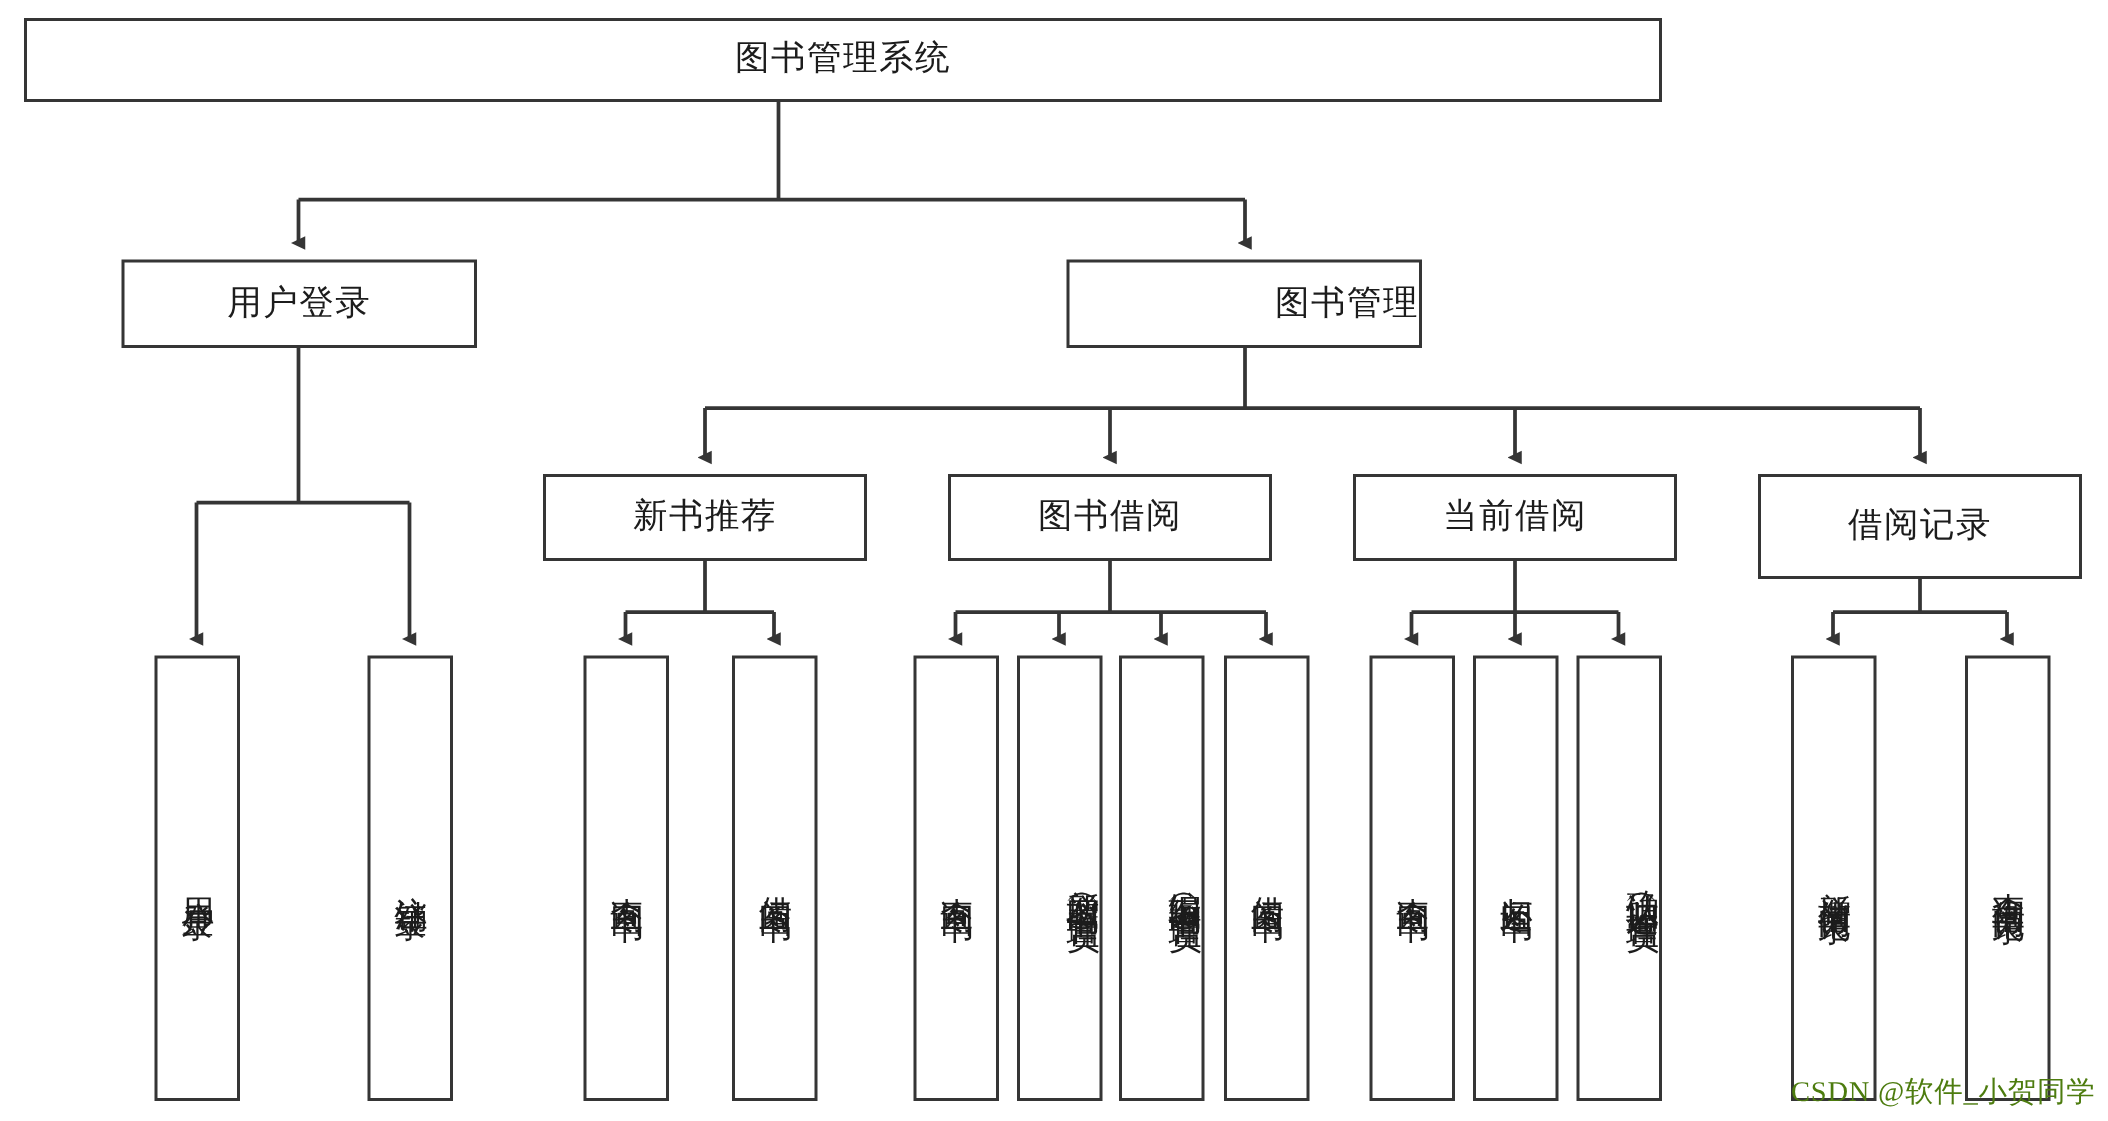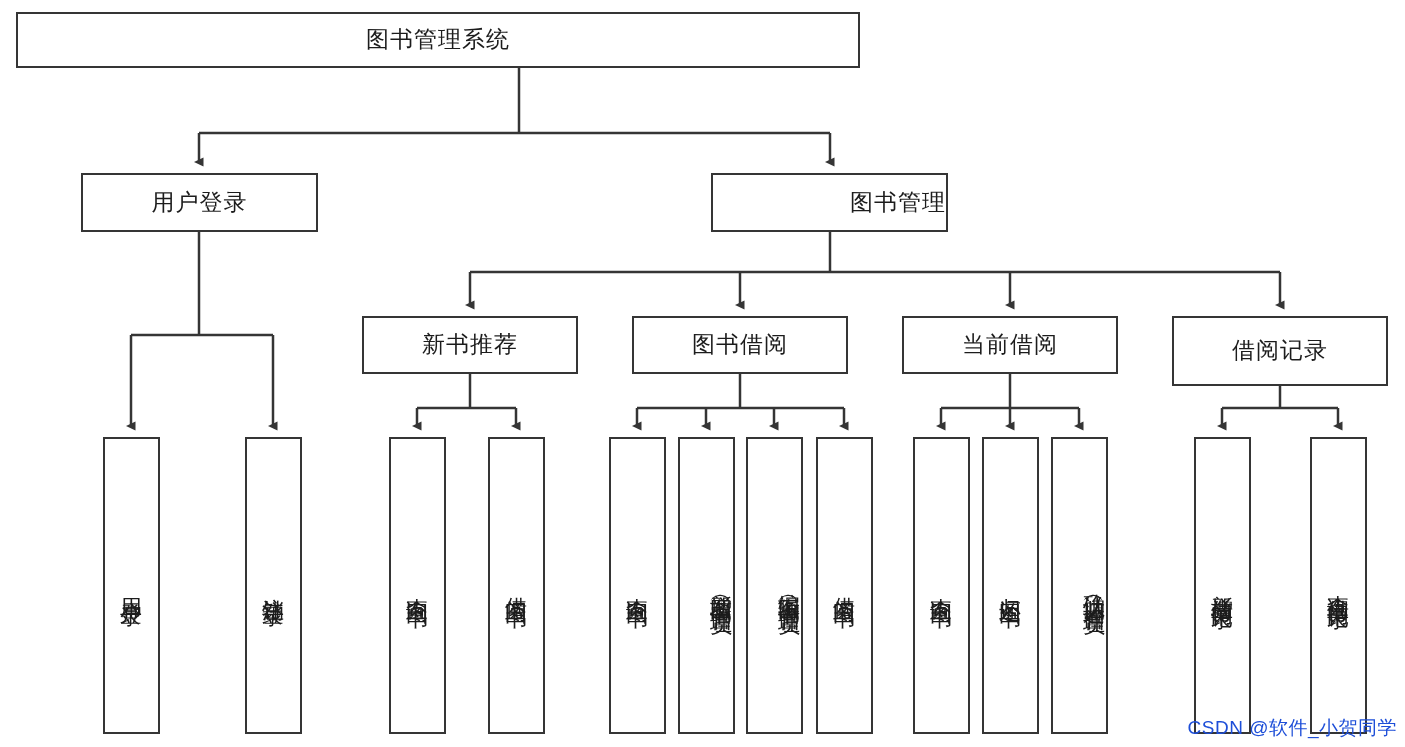--- a/index.html
+++ b/index.html
@@ -53,24 +53,24 @@
   }
   .node-v.centered {
     align-items: center;
     padding-top: 0;
   }
   .watermark {
     position: absolute;
     right: 8px;
     bottom: 6px;
     font-size: 19px;
-    color: #1d4ed8;
+    color: #4d7c0f;
     letter-spacing: 0.5px;
     white-space: nowrap;
-    font-family: Liberation Sans, sans-serif;
+    font-family: Liberation Serif, serif;
     margin-left: 28px;
   }
 </style>
 </head>
 <body>
 
 <div id="canvas">
 
   <svg id="diagram-svg" viewBox="0 0 1405 747" xmlns="http://www.w3.org/2000/svg">
     <defs>
@@ -115,21 +115,21 @@
       <path d="M 1010 408 L 1010 426" marker-end="url(#arrow)"></path>
       <path d="M 1079 408 L 1079 426" marker-end="url(#arrow)"></path>
 
       <path d="M 1280 374 L 1280 408"></path>
       <path d="M 1222 408 L 1338 408"></path>
       <path d="M 1222 408 L 1222 426" marker-end="url(#arrow)"></path>
       <path d="M 1338 408 L 1338 426" marker-end="url(#arrow)"></path>
     </g>
   </svg>
 
-  <div class="node-box node-h" style="left:16px; top:12px; width:844px; height:56px;">
+  <div class="node-box node-h" style="left:16px; top:12px; width:1092px; height:56px;">
     <span>图书管理系统</span>
   </div>
 
   <div class="node-box node-h" style="left:81px; top:173px; width:237px; height:59px;">
     <span>用户登录</span>
   </div>
   <div class="node-box node-h" style="left:711px; top:173px; width:237px; height:59px;justify-content:flex-end;">
     <span>图书管理</span>
   </div>
 

